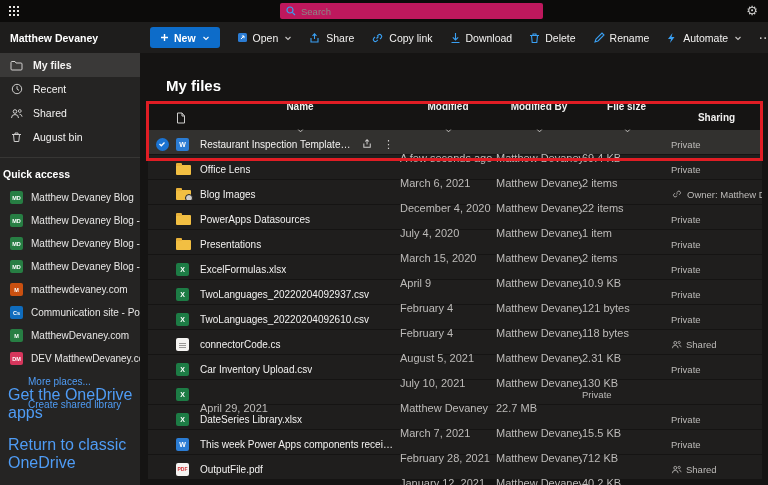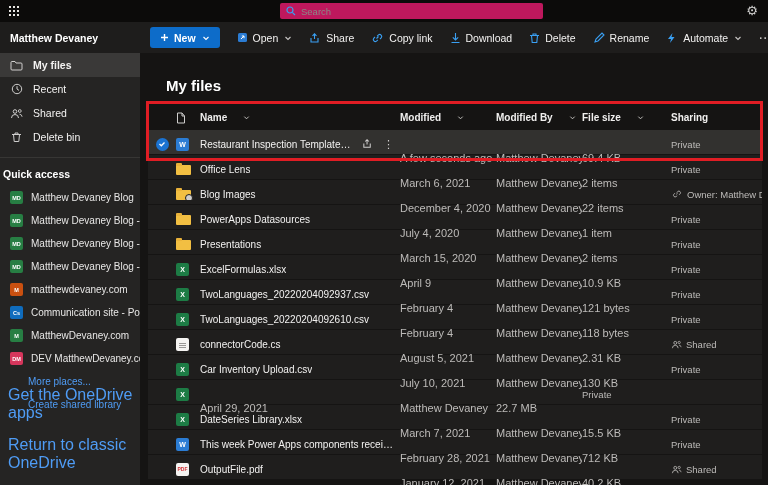--- a/index.html
+++ b/index.html
@@ -44,21 +44,21 @@
   .qa-label { font-size:10px; color:#e8e7e6; white-space:nowrap; overflow:hidden; }
   .sb-link { display:block; color:#4f9cf5; font-size:10px; padding:6px 0 6px 28px; cursor:pointer; }
   .sb-footer { position:absolute; bottom:6px; left:8px; }
   .sb-footer .sb-flink { display:block; color:#4f9cf5; font-size:16px; padding:7px 0; cursor:pointer; }
   
   .main { position:absolute; top:53px; left:140px; right:0; bottom:0; background:#151413; }
   .page-title { position:absolute; top:24px; left:26px; font-size:15px; font-weight:bold; color:#ffffff; }
   .table { position:absolute; top:52px; left:8px; right:6px; }
   .thead, .row { display:grid; grid-template-columns:28px 24px 1fr 96px 86px 89px 91px; align-items:center; }
   .thead { height:25px; font-size:10px; font-weight:bold; color:#f0efee; }
-  .th { display:flex; align-items:center; gap:15px; cursor:pointer; }
+  .th { display:flex; align-items:center; gap:15px; cursor:pointer;flex-direction:column; }
   .row { height:24px; background:#1f1e1d; margin-bottom:1px; cursor:pointer; }
   .row.selected { background:#32312f; }
   .cell { overflow:hidden; white-space:nowrap; }
   .c-name { display:flex; align-items:center; gap:9px; font-size:10px; color:#f3f2f1; padding-right:6px; }
   .fname { overflow:hidden; text-overflow:ellipsis; }
   .c-mod,.c-by,.c-size { font-size:11px; color:#bdbbb9;margin-top:28px; }
   .c-share { font-size:9.5px; color:#bdbbb9; display:flex; align-items:center; gap:4px; }
   .row-actions { display:none; align-items:center; gap:10px; color:#d0cece; flex:none; }
   .row.selected .row-actions { display:flex; }
   .vdots { font-size:11px; color:#d0cece; }
@@ -229,21 +229,21 @@
           </svg>
         </span>
       <span>Shared</span>
     </div>
     <div class="nav-item">
       <span class="nicon">
           <svg width="11" height="12" viewBox="0 0 11 12">
             <path d="M2.5 3.5l.7 7h4.6l.7-7M1 3.5h9M4 3.5V2h3v1.5" fill="none" stroke="currentColor" stroke-width="1"></path>
           </svg>
         </span>
-      <span>Delete bin</span>
+      <span>August bin</span>
     </div>
     <div class="sb-divider"></div>
     <div class="qa-header">Quick access</div>
     <div id="qa-list">
         <div class="qa-item">
     <span class="qa-tile" style="background: rgb(39, 126, 67);">MD</span>
     <span class="qa-label">Matthew Devaney Blog</span>
   </div>
         <div class="qa-item">
     <span class="qa-tile" style="background: rgb(39, 126, 67);">MD</span>

